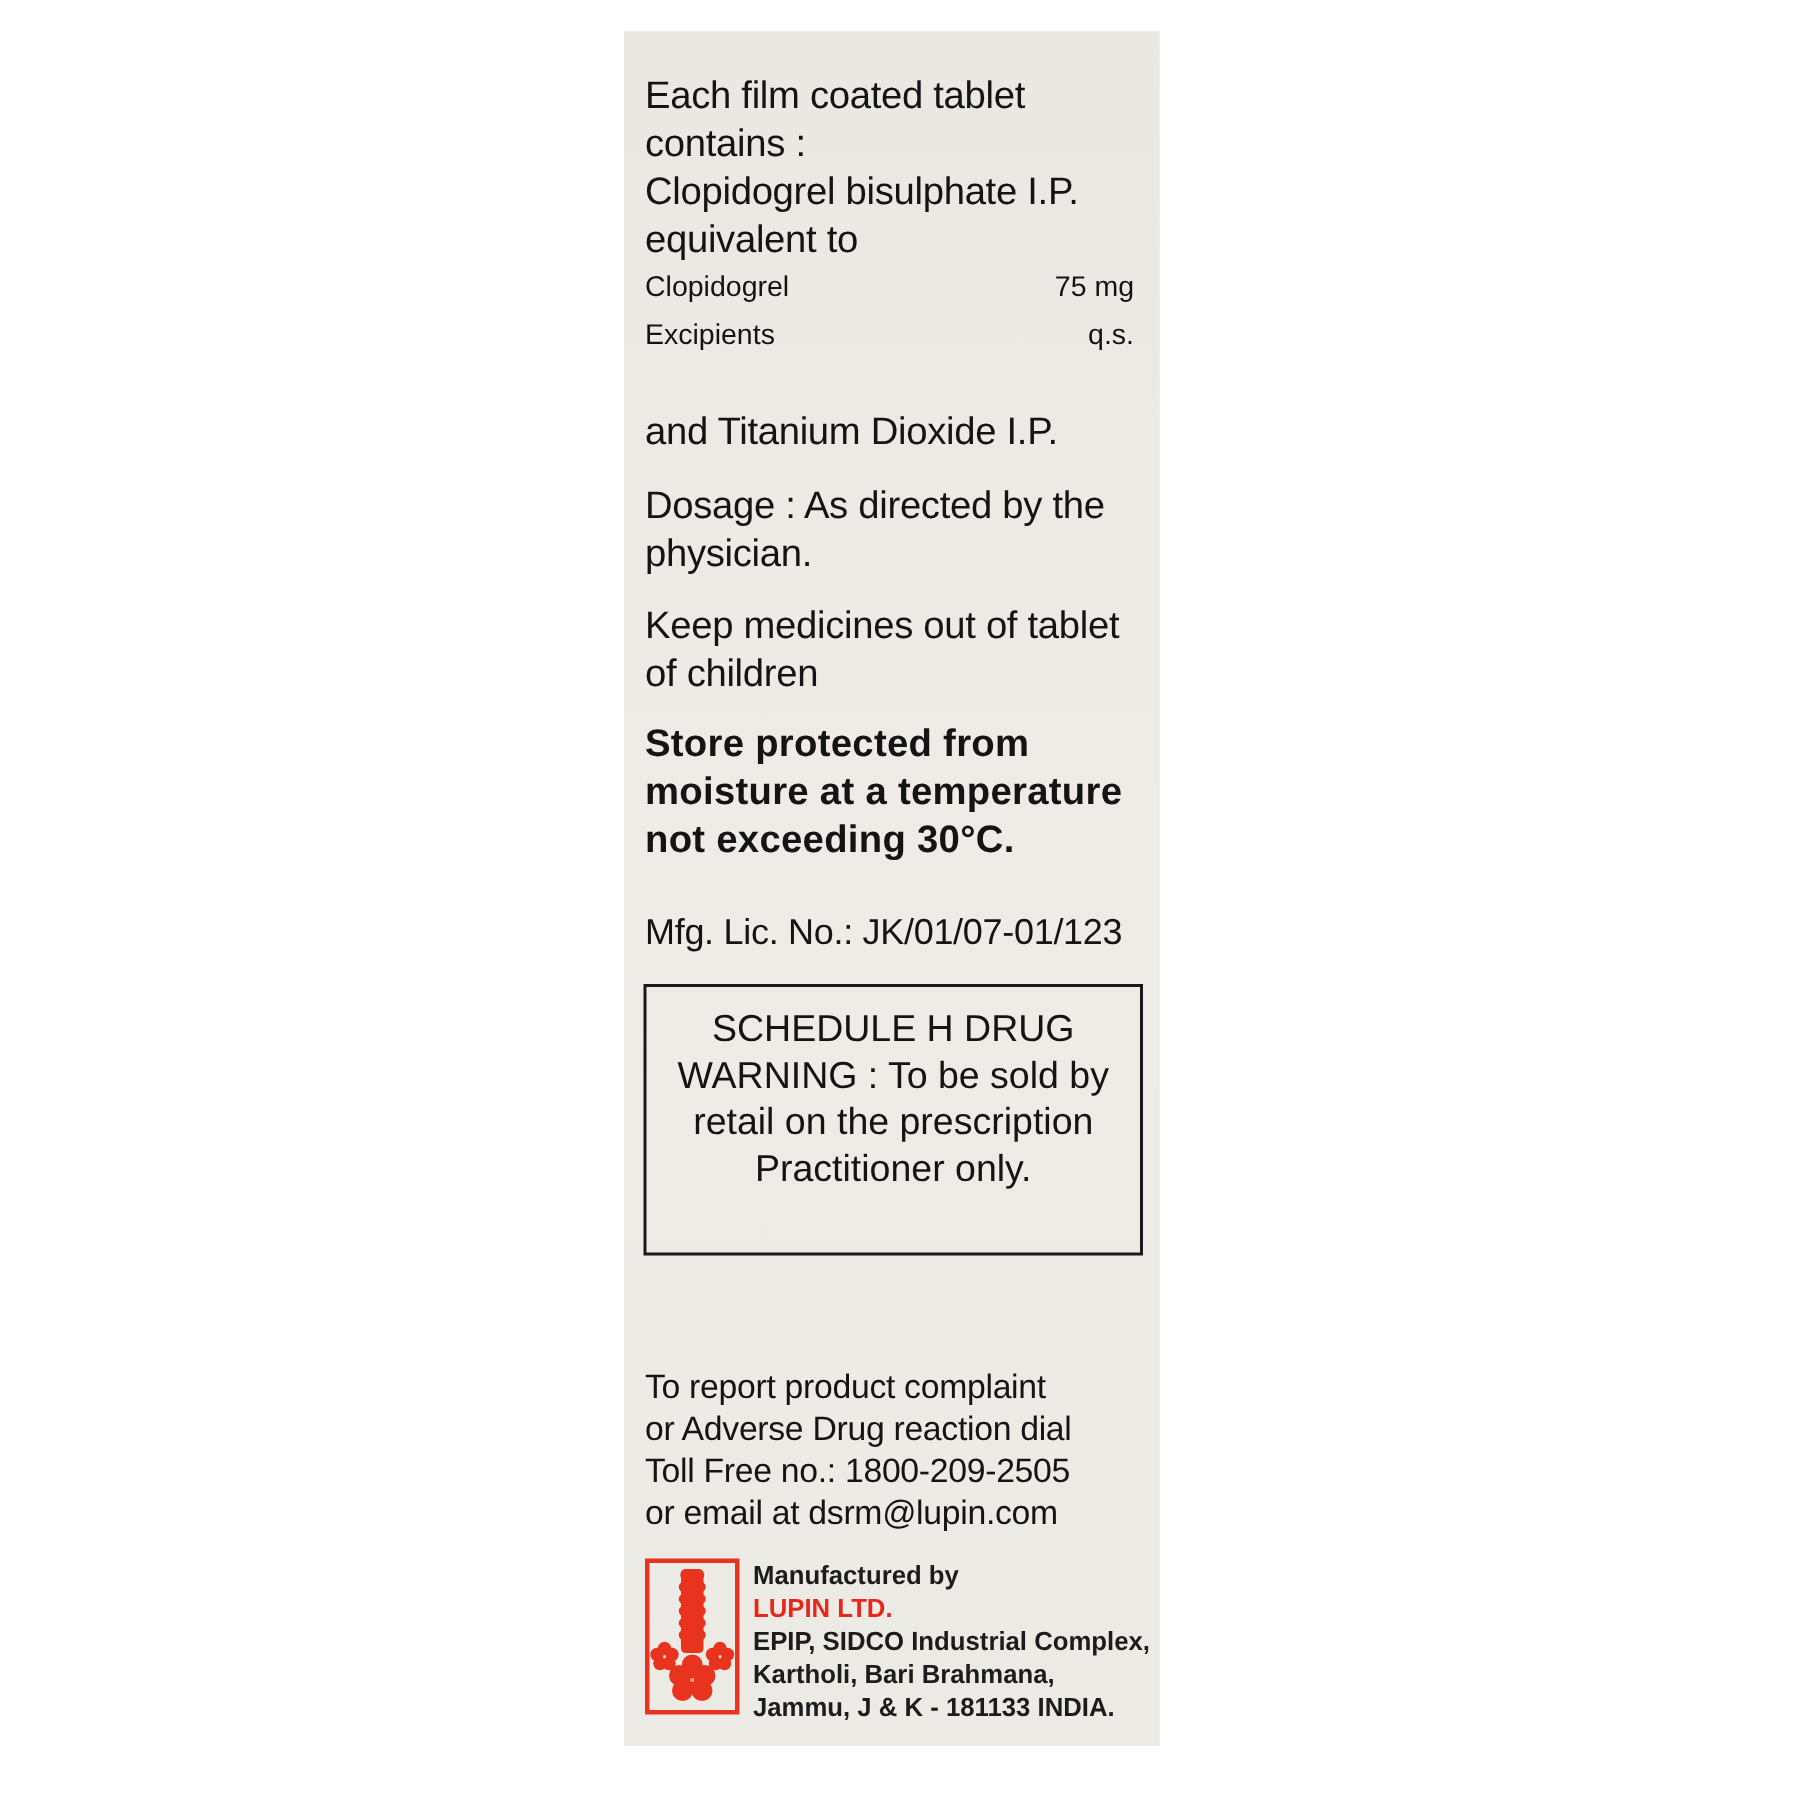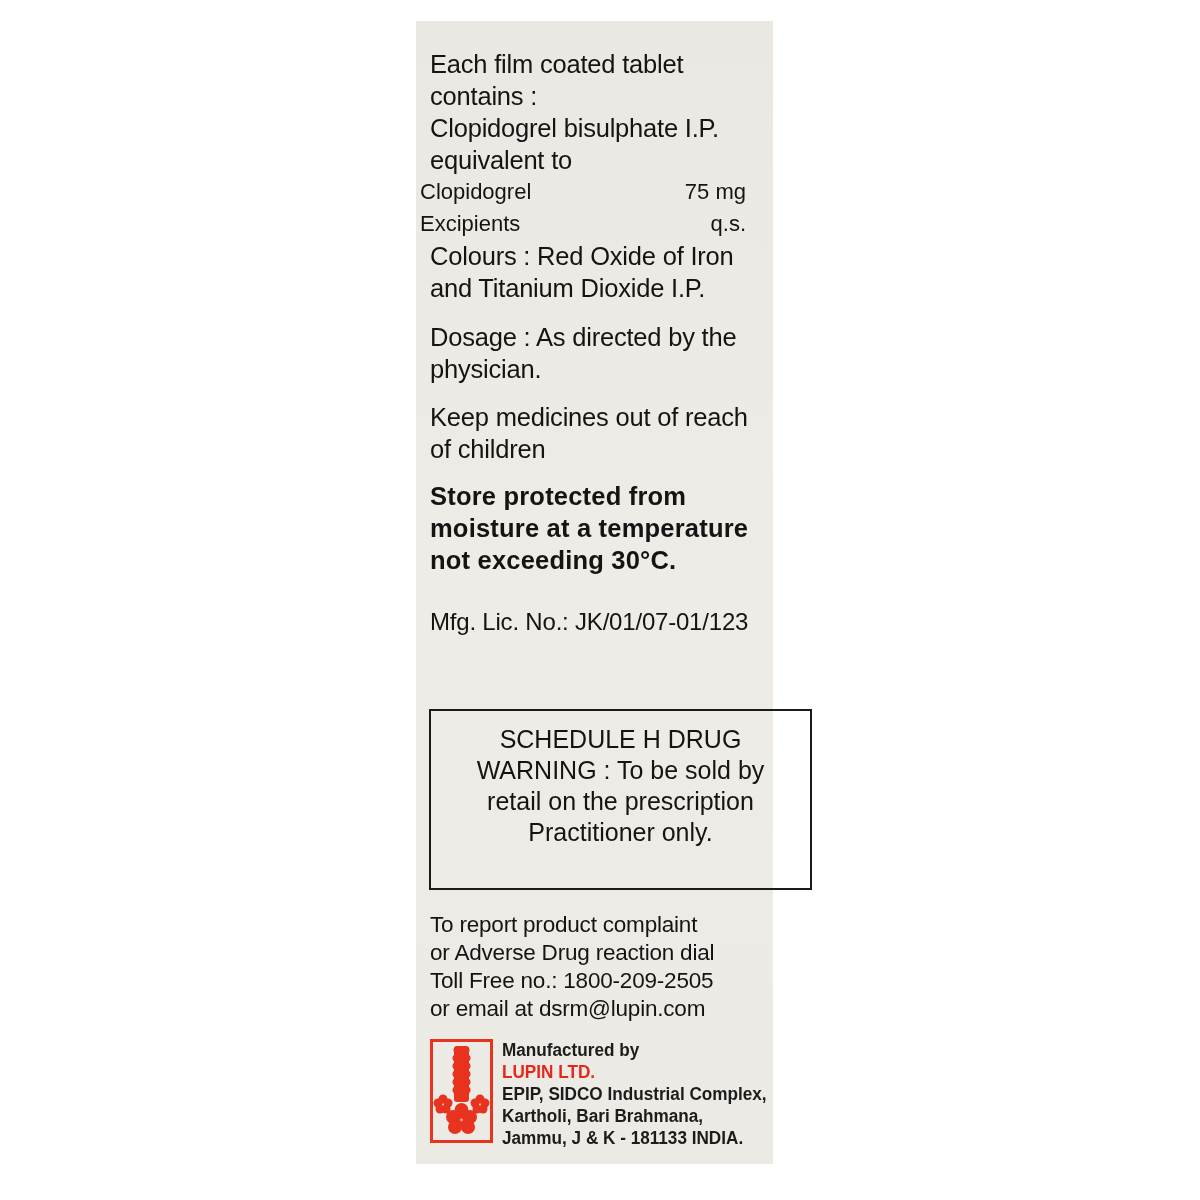--- a/index.html
+++ b/index.html
@@ -12,26 +12,26 @@
     .panel {
       position: absolute; left: 416px; top: 21px; width: 357px; height: 1143px;
       background: #ece9e4;
       background-image: linear-gradient(180deg, #ebe8e3 0%, #efece7 50%, #eceae4 100%);
     }
     .txt {
       position: absolute; left: 14px; font-size: 25.5px; line-height: 32px;
       white-space: nowrap; letter-spacing: -0.2px;
     }
     .row {
-      position: absolute; left: 4px; width: 326px; font-size: 22px; line-height: 32px;
+      position: absolute; left: 14px; width: 326px; font-size: 19px; line-height: 32px;
       display: flex; justify-content: space-between; white-space: nowrap;
     }
     .bold { font-weight: bold; letter-spacing: 0.2px; }
     .warnbox {
-      position: absolute; left: 13px; top: 688px; width: 383px; height: 181px;
+      position: absolute; left: 13px; top: 635px; width: 333px; height: 181px;
       border: 2px solid #1a1a1a; box-sizing: border-box;
     }
     .warnbox .wl {
       text-align: center; font-size: 25px; line-height: 31px; white-space: nowrap;
     }
     .warnbox .inner { padding-top: 13px; }
     .small { font-size: 22.5px; line-height: 28px; margin-top: 20px; }
     .mfg {
       position: absolute; left: 86px; white-space: nowrap; font-size: 17.5px; line-height: 22px;
       font-weight: bold; color: #1c1c1c; transform: scaleX(0.98); transform-origin: left;
@@ -54,27 +54,26 @@
 
   <div class="row" style="top:155px">
     <span>Clopidogrel</span>
     <span>75 mg</span>
   </div>
   <div class="row" style="top:187px">
     <span>Excipients</span>
     <span>q.s.</span>
   </div>
 
-  <div class="txt" style="top:219px">Colours : Red Oxide of Iron</div>
   <div class="txt" style="top:251px">and Titanium Dioxide I.P.</div>
 
   <div class="txt" style="top:300px">Dosage : As directed by the</div>
   <div class="txt" style="top:332px">physician.</div>
 
-  <div class="txt" style="top:380px">Keep medicines out of reach</div>
+  <div class="txt" style="top:380px">Keep medicines out of tablet</div>
   <div class="txt" style="top:412px">of children</div>
 
   <div class="txt bold" style="top:459px">Store protected from</div>
   <div class="txt bold" style="top:491px">moisture at a temperature</div>
   <div class="txt bold" style="top:523px">not exceeding 30°C.</div>
 
   <div class="txt" style="top:585px; font-size:24px;">Mfg. Lic. No.: JK/01/07-01/123</div>
 
   <div class="warnbox">
     <div class="inner">

